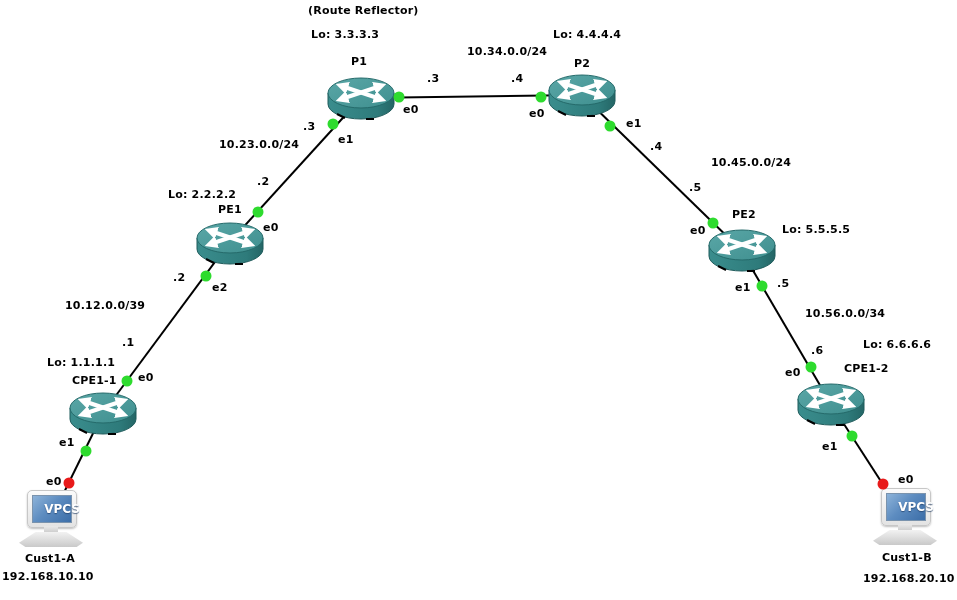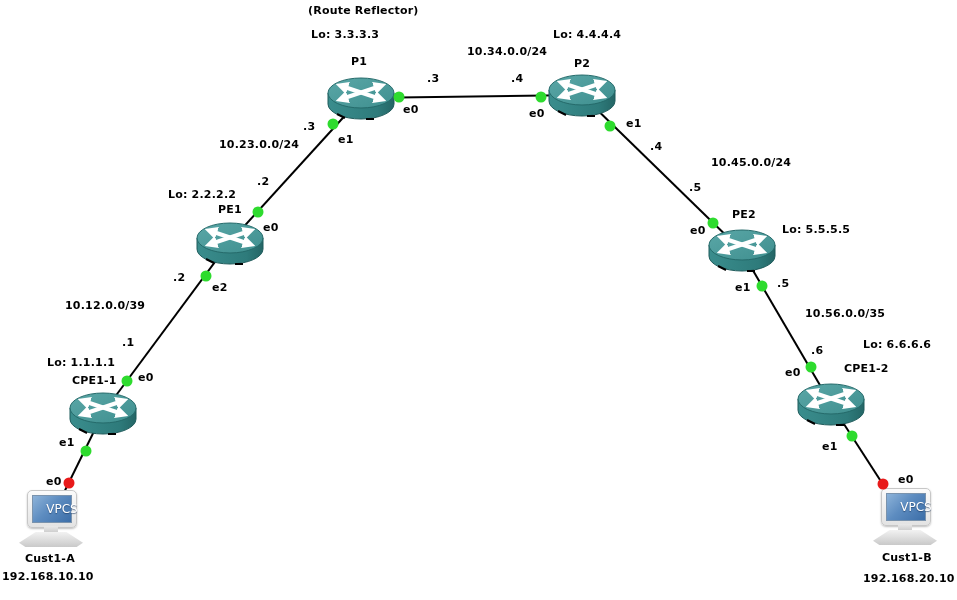--- a/index.html
+++ b/index.html
@@ -21,21 +21,21 @@
     border:1px solid #c7c7c7;border-radius:5px;
     box-shadow:0 1px 2px rgba(0,0,0,0.25);
   }
   .vpcs-screen{
     position:absolute;left:4px;top:4px;right:4px;bottom:4px;
     background:linear-gradient(135deg,#8db3d9 0%,#5d8cc0 45%,#3c6ea8 100%);
     border:1px solid #7a93ad;
     display:flex;align-items:center;justify-content:center;
   }
   .vpcs-screen span{
-    color:#ffffff;font-weight:normal;font-size:12px;
+    color:#ffffff;font-weight:bold;font-size:12px;
     text-shadow:0 1px 1px rgba(30,60,100,0.7);
     margin-left:20px;
   }
   .vpcs-neck{
     position:absolute;left:26px;top:36px;width:14px;height:6px;
     background:linear-gradient(180deg,#e9e9e9,#cfcfcf);
   }
   .vpcs-base{
     position:absolute;left:1px;top:42px;width:64px;height:15px;
     background:linear-gradient(180deg,#f2f2f2,#c9c9c9);
@@ -173,21 +173,21 @@
   <span class="lbl" style="left:173px;top:271px">.2</span>
   <span class="lbl" style="left:138px;top:371px">e0</span>
   <span class="lbl" style="left:212px;top:281px">e2</span>
 
   <span class="lbl" style="left:711px;top:156px">10.45.0.0/24</span>
   <span class="lbl" style="left:650px;top:140px">.4</span>
   <span class="lbl" style="left:689px;top:181px">.5</span>
   <span class="lbl" style="left:626px;top:117px">e1</span>
   <span class="lbl" style="left:690px;top:224px">e0</span>
 
-  <span class="lbl" style="left:805px;top:307px">10.56.0.0/35</span>
+  <span class="lbl" style="left:805px;top:307px">10.56.0.0/34</span>
   <span class="lbl" style="left:777px;top:277px">.5</span>
   <span class="lbl" style="left:811px;top:344px">.6</span>
   <span class="lbl" style="left:735px;top:281px">e1</span>
   <span class="lbl" style="left:785px;top:366px">e0</span>
 
   <span class="lbl" style="left:822px;top:440px">e1</span>
   <span class="lbl" style="left:898px;top:473px">e0</span>
 
   <span class="lbl" style="left:59px;top:436px">e1</span>
   <span class="lbl" style="left:46px;top:475px">e0</span>

